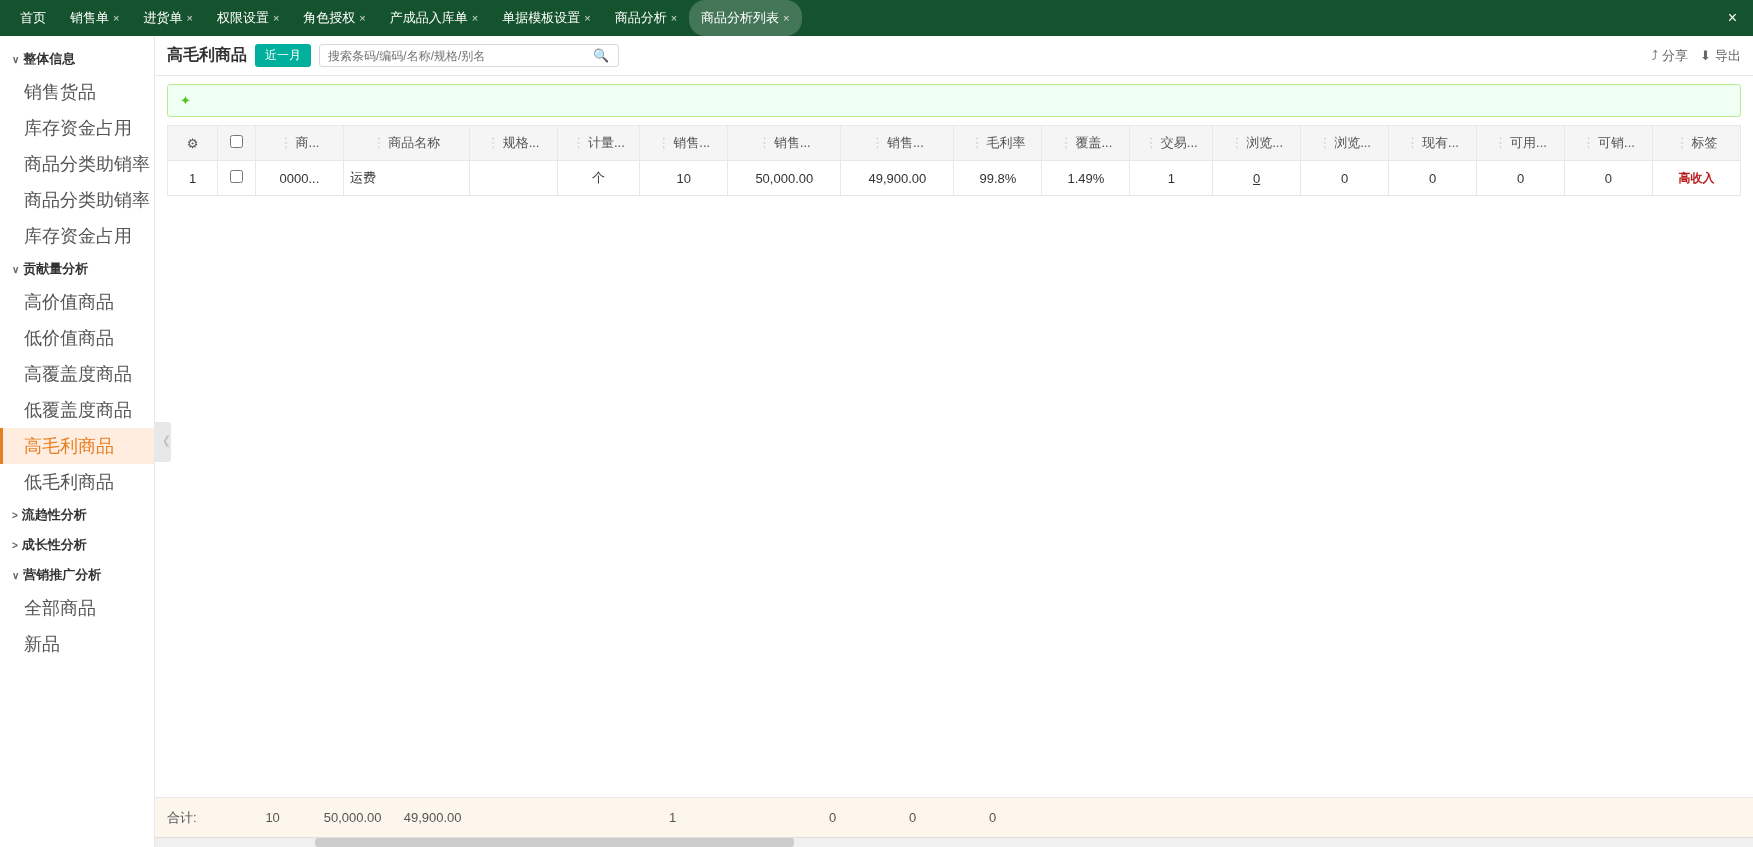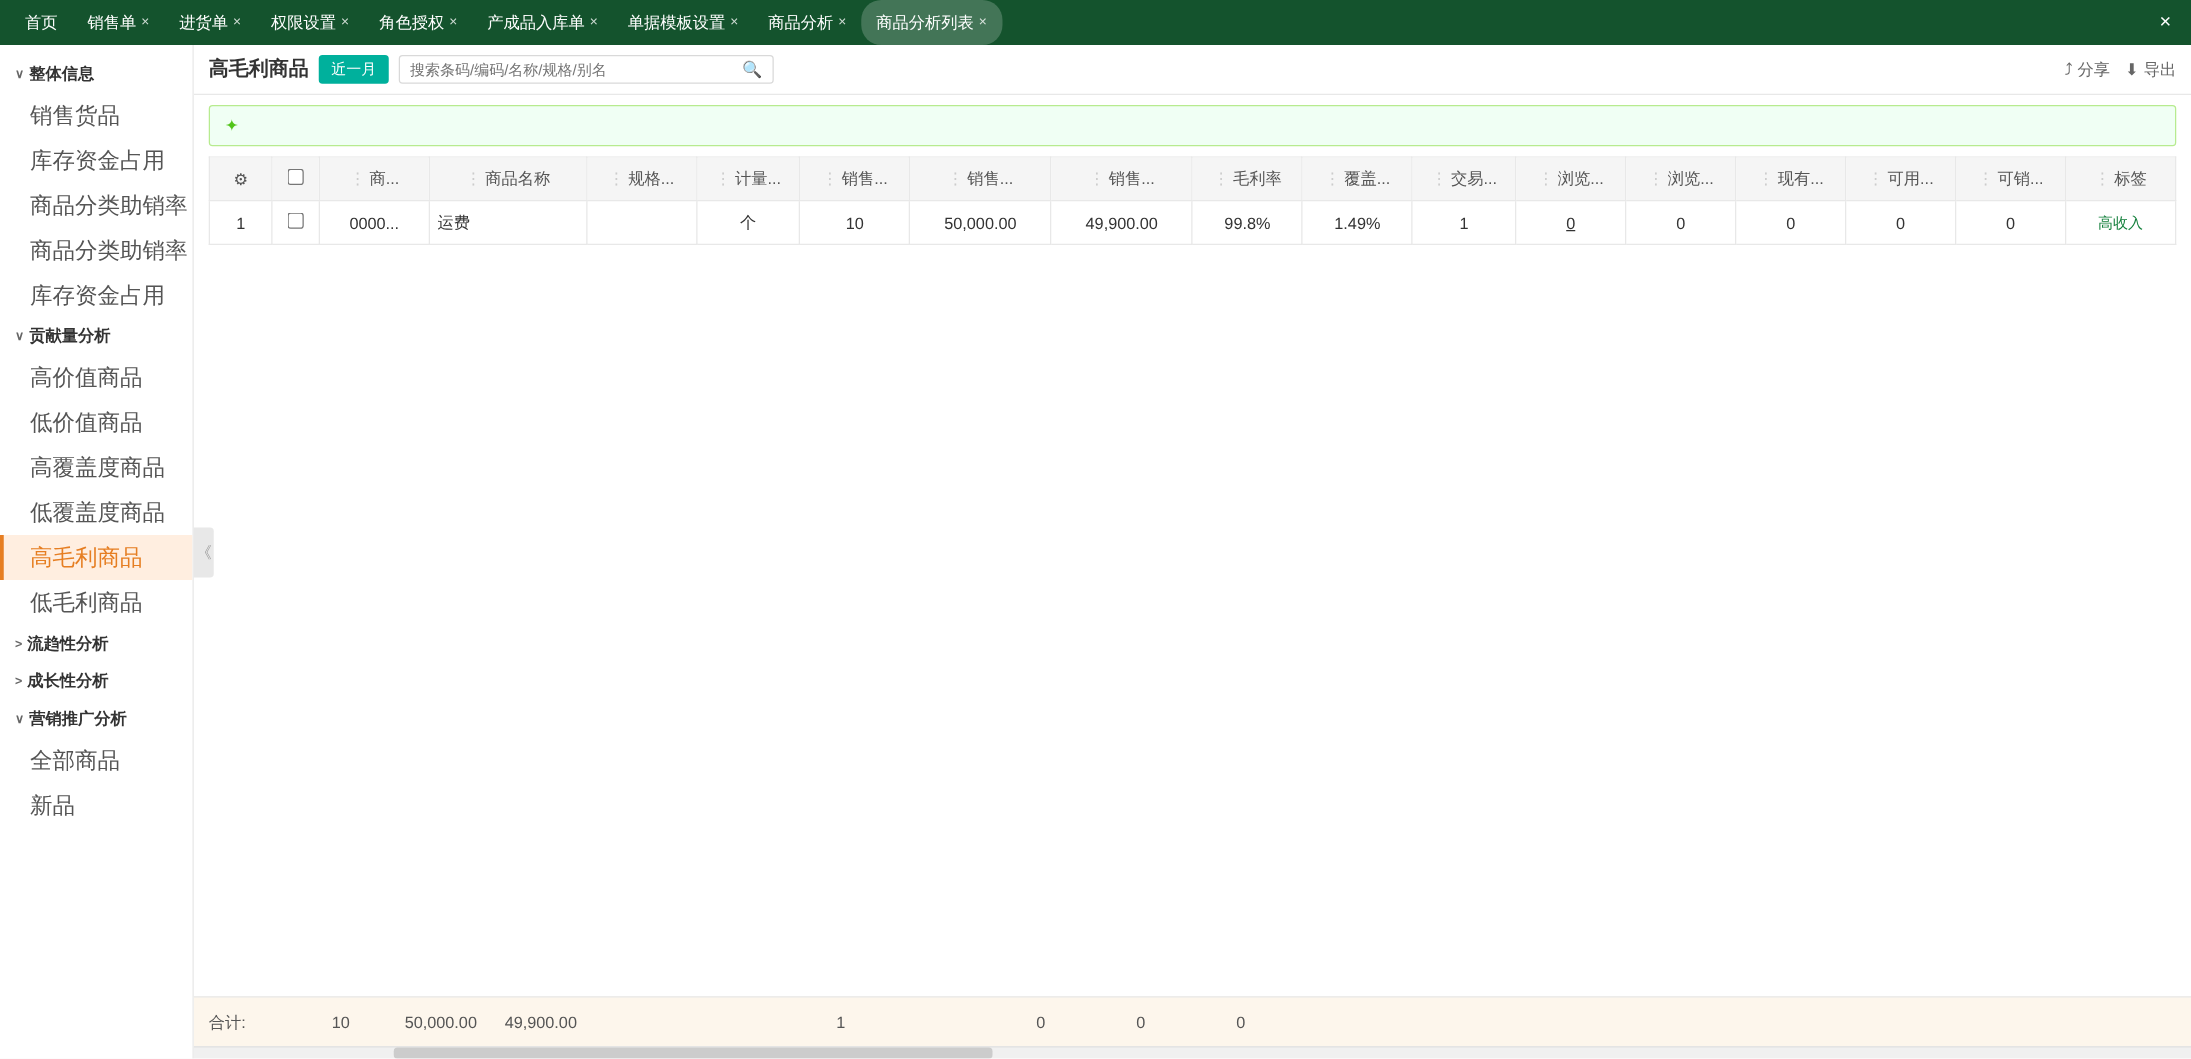--- a/index.html
+++ b/index.html
@@ -210,22 +210,23 @@
       z-index: 1;
     }
     td {
       border: 1px solid #e8e8e8;
       padding: 8px 6px;
       color: #333;
       white-space: nowrap;
       text-align: center;
     }
     .tag-high-income {
-      color: #15803d;
+      color: #b91c1c;
       font-size: 12px;
+      font-weight: bold;
     }
     .tag-underline {
       text-decoration: underline;
       cursor: pointer;
     }
 
     
     .footer-bar {
       background: #fdf6ec;
       border-top: 1px solid #e8e8e8;

